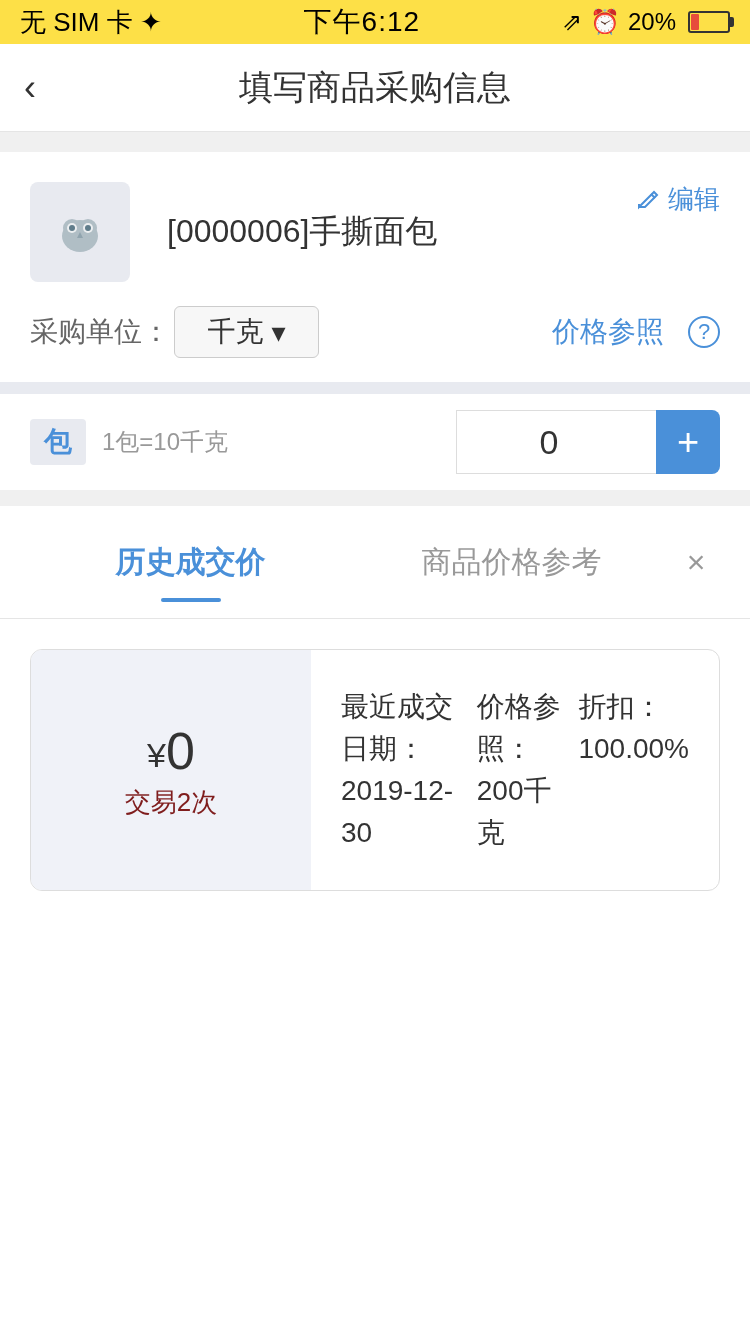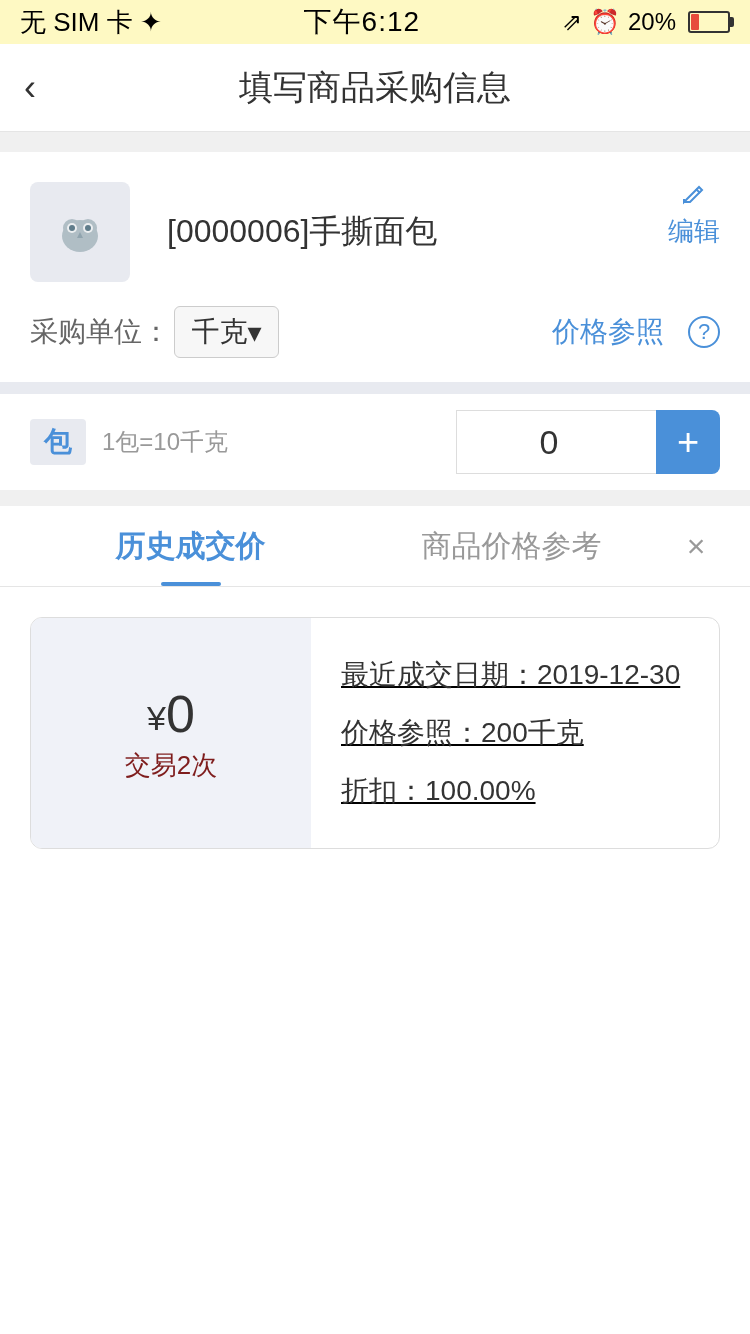--- a/index.html
+++ b/index.html
@@ -9,21 +9,21 @@
       min-height: 1334px;
       font-family: -apple-system, "PingFang SC", "Helvetica Neue", Arial, sans-serif;
       background: #f0f0f0;
       overflow-x: hidden;
     }
 
     
     .status-bar {
       width: 750px;
       height: 44px;
-      background: #fef9c3;
+      background: #fde047;
       display: flex;
       align-items: center;
       justify-content: space-between;
       padding: 0 20px;
       font-size: 28px;
       font-weight: 500;
     }
     .status-left {
       display: flex;
       align-items: center;
@@ -130,42 +130,42 @@
       font-weight: 500;
     }
     .edit-btn {
       font-size: 26px;
       color: #4a90d9;
       display: flex;
       align-items: center;
       gap: 6px;
       cursor: pointer;
       white-space: nowrap;
-      flex-direction: column;
     }
     .product-unit-row {
       display: flex;
       align-items: center;
       justify-content: space-between;
       margin-top: 8px;
     }
     .unit-label {
       font-size: 28px;
       color: #666;
     }
     .unit-select {
       display: inline-flex;
       align-items: center;
       border: 1px solid #ccc;
       border-radius: 6px;
-      padding: 6px 16px;
+      padding: 6px 32px;
       font-size: 28px;
       color: #333;
       background: #f7f7f7;
       cursor: pointer;
+      gap: 8px;
       font-family: Liberation Serif, serif;
     }
     .price-ref {
       font-size: 28px;
       color: #4a90d9;
       display: flex;
       align-items: center;
       gap: 24px;
       cursor: pointer;
     }
@@ -248,21 +248,21 @@
     
     .tabs-container {
       background: #fff;
       margin-top: 16px;
     }
     .tabs-header {
       display: flex;
       align-items: center;
       border-bottom: 1px solid #e5e5e5;
       position: relative;
-      padding: 0 30px;
+      padding: 16px 30px;
     }
     .tab-item {
       flex: 1;
       height: 80px;
       display: flex;
       align-items: center;
       justify-content: center;
       font-size: 30px;
       color: #999;
       cursor: pointer;
@@ -325,24 +325,22 @@
     }
     .history-times {
       font-size: 26px;
       color: #7f1d1d;
       margin-top: 4px;
     }
     .history-card-right {
       flex: 1;
       padding: 36px 30px;
       display: flex;
-      flex-direction: column;
       justify-content: center;
       gap: 16px;
-      text-decoration: underline;
     }
     .history-detail-row {
       font-size: 28px;
       color: #333;
       line-height: 1.5;
     }
 
     
     .body-rest {
       background: #fff;

